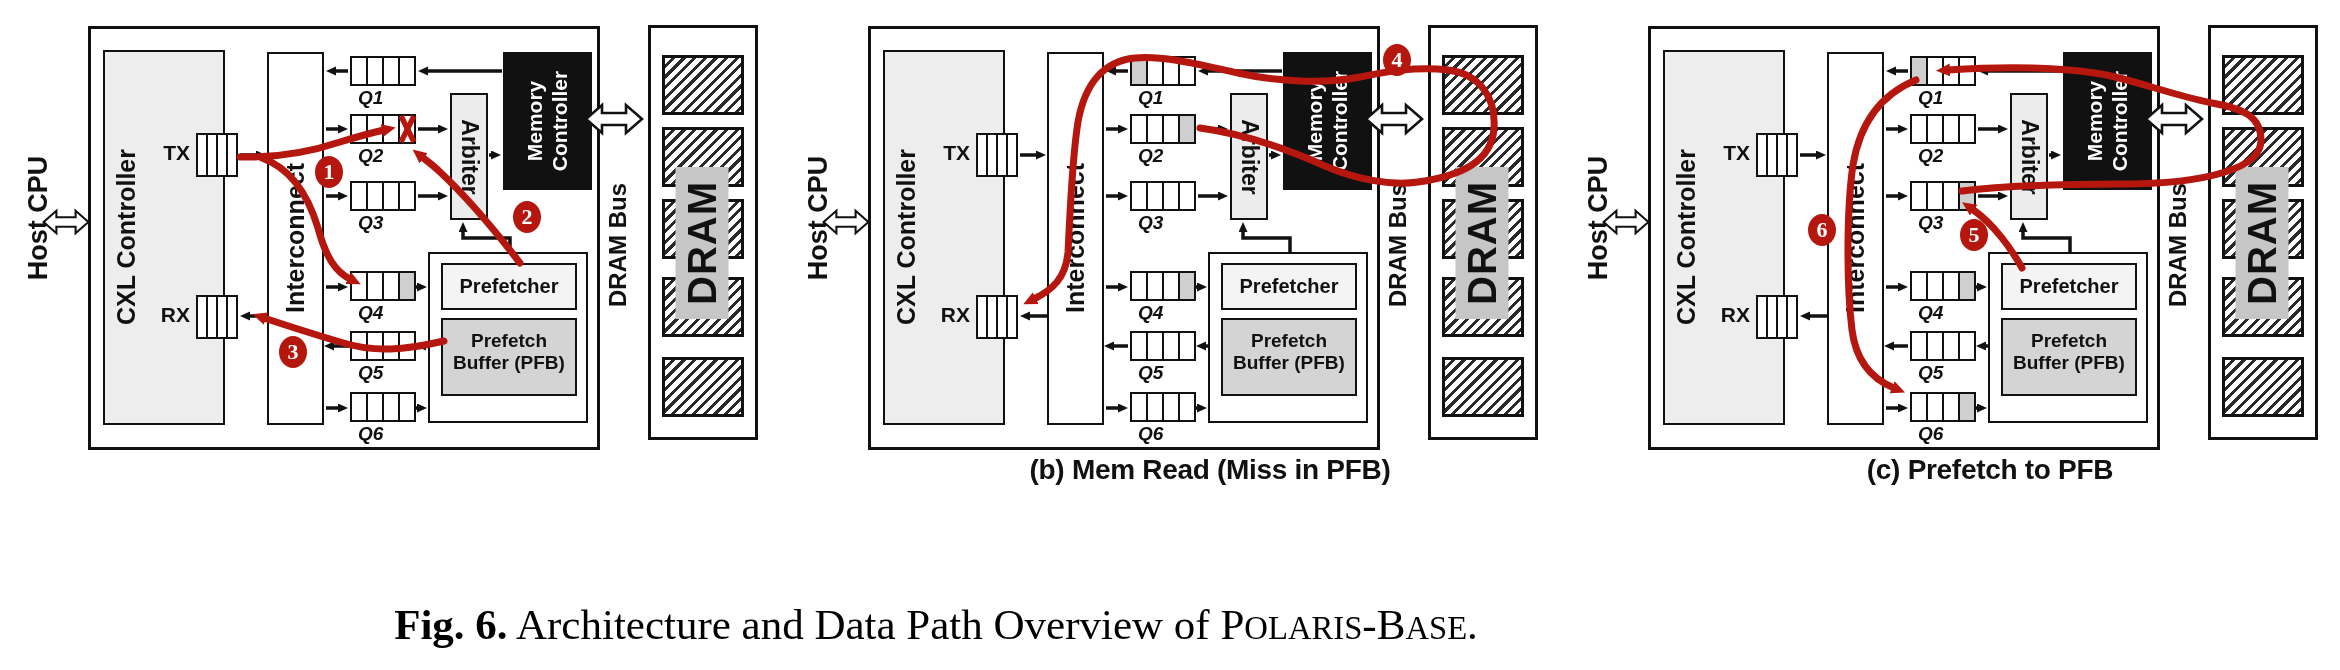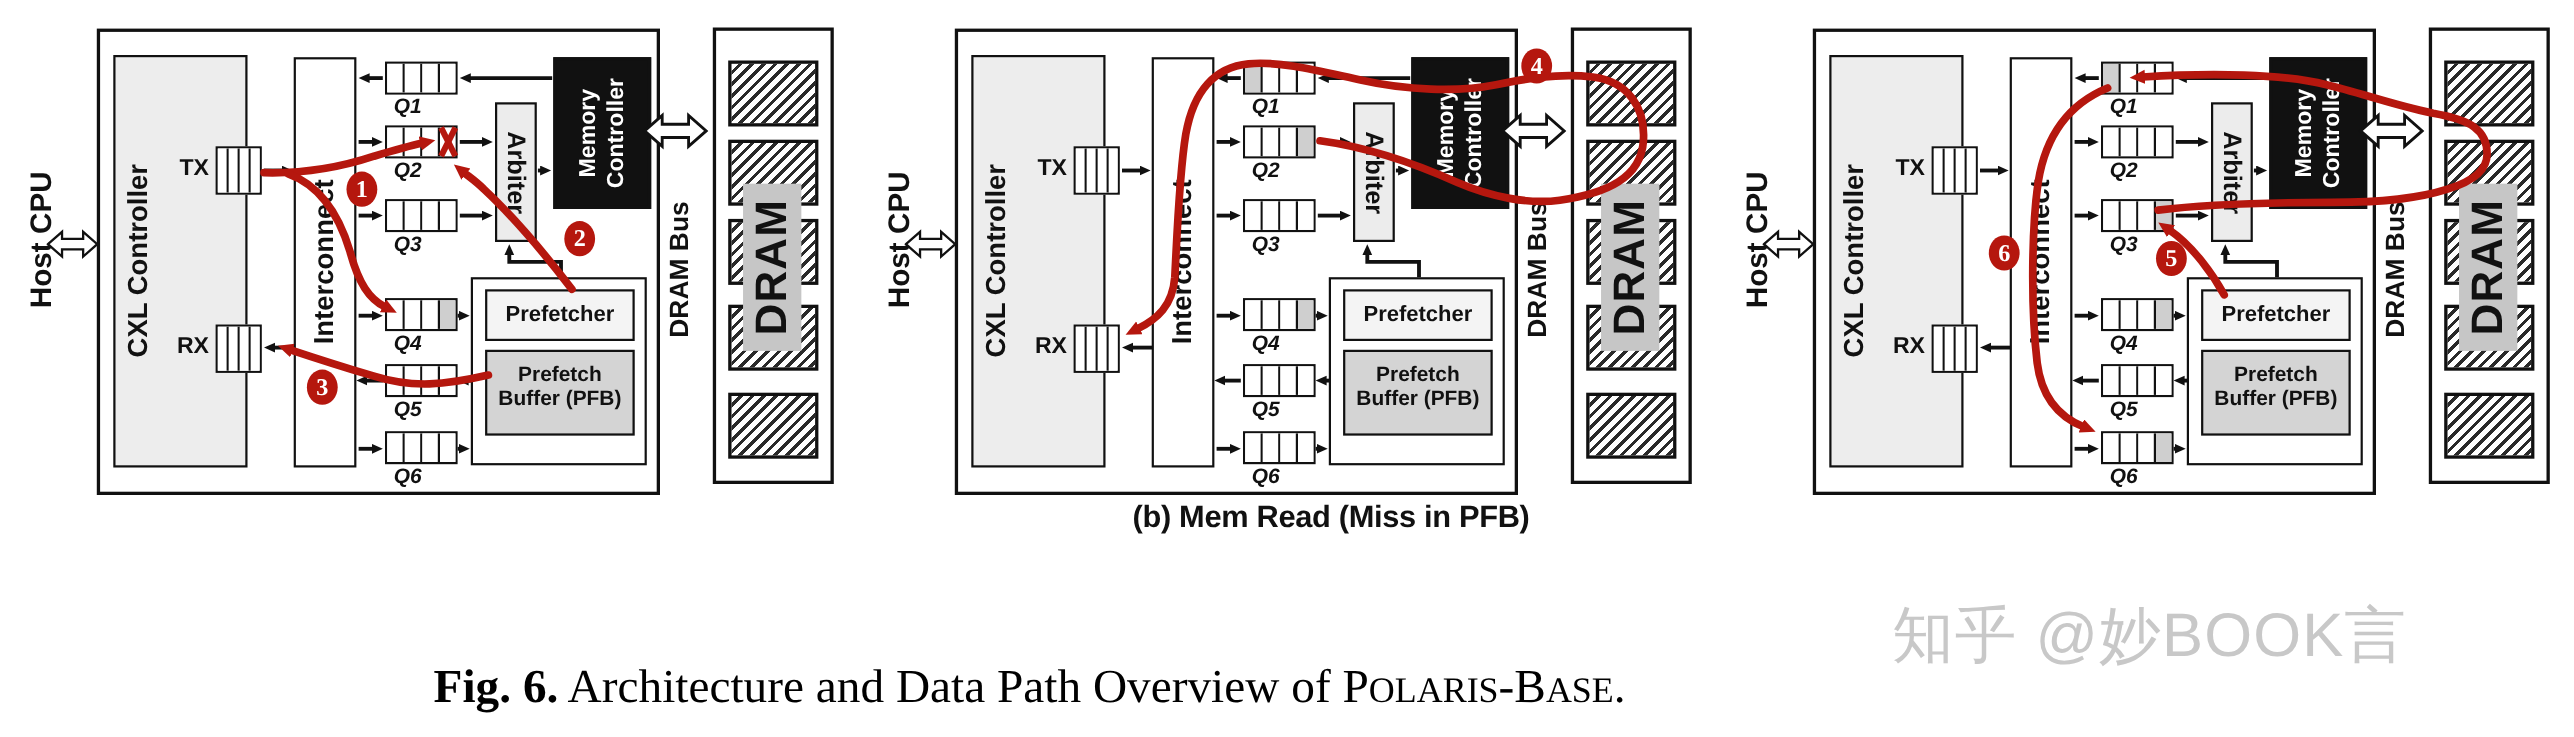--- a/index.html
+++ b/index.html
@@ -448,20 +448,20 @@
       </g>
       <g stroke="#b5170e" stroke-width="7" fill="none" stroke-linecap="round">
         <path d="M462,268 C452,250 434,224 412,209" marker-end="url(#ar-c)"></path>
         <path d="M402,191 C450,185 510,184 560,184 C610,184 640,180 665,172 C690,164 701,154 701,140
                  C701,118 686,109 652,103 C614,95 585,84 555,77 C515,67 450,66 388,70" marker-end="url(#ar-c)"></path>
         <path d="M356,80 C322,94 300,122 293,165 C287,205 286,280 292,330 C296,362 312,379 334,388" marker-end="url(#ar-c)"></path>
       </g>
     </svg>
     <div class="badge" style="left:414px;top:235px">5</div>
     <div class="badge" style="left:262px;top:230px">6</div>
+    <div class="pcap">(c) Prefetch to PFB</div>
   </div>
 
   <div id="figcap">
     <b>Fig. 6.</b><span> Architecture and Data Path Overview of </span><span>P</span><span class="sc">OLARIS</span><span>-</span><span>B</span><span class="sc">ASE</span><span>.</span>
   </div>
 
-  <div id="watermark">知乎 @妙BOOK言</div>
 </div>
 
 </body></html>

